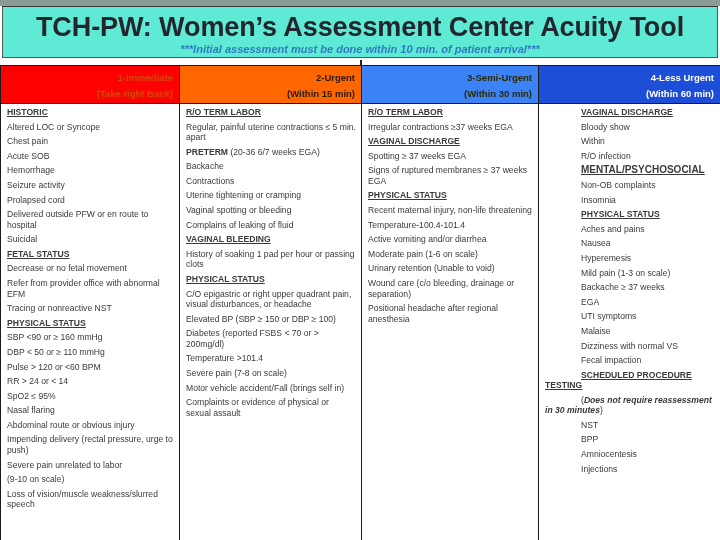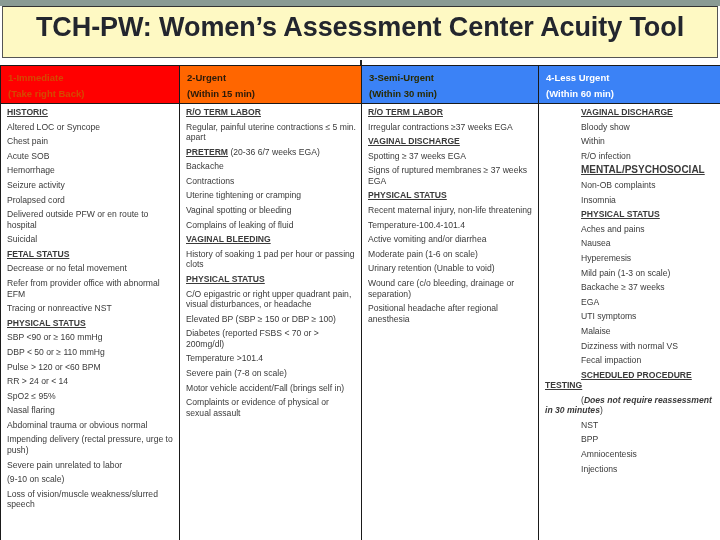--- a/index.html
+++ b/index.html
@@ -1,44 +1,45 @@
 <!DOCTYPE html>
 <html><head>
   <meta charset="utf-8">
   <style>
     * { box-sizing: border-box; margin: 0; padding: 0; }
     html, body { width: 720px; height: 540px; overflow: hidden; background: #ffffff; }
     body { font-family: "Liberation Sans", "DejaVu Sans", sans-serif; color: #333; position: relative; }
     .topbar { position: absolute; left: 0; top: 0; width: 720px; height: 6px; background: #8a9b94; }
-    .title-box { position: absolute; left: 2px; top: 6px; width: 716px; height: 52px; border: 1px solid #555; border-top: 1px solid #333; background: #fef9c3; text-align: center; }
+    .title-box { position: absolute; left: 2px; top: 6px; width: 716px; height: 52px; border: 1px solid #555; border-top: 1px solid #333; background: #5eead4; text-align: center; }
     .title { font-size: 27px; font-weight: bold; color: #23262e; line-height: 30px; margin-top: 5px; letter-spacing: -0.1px; }
     .subtitle { font-size: 11px; font-style: italic; font-weight: bold; color: #2f7bbf; line-height: 13px; margin-top: 1px; }
     .tick { position: absolute; left: 360px; top: 60px; width: 2px; height: 7px; background: #222; }
     table.acuity { position: absolute; left: 0; top: 65px; width: 720px; border-collapse: collapse; table-layout: fixed; }
     table.acuity td { border: 1.5px solid #1a1a1a; vertical-align: top; }
-    table.acuity th { border: 1.5px solid #1a1a1a; vertical-align: top; text-align: left; font-weight: bold; padding: 4px 6px 0 7px; height: 38px; font-size: 9.5px; line-height: 16px; }
+    table.acuity th { border: 1.5px solid #1a1a1a; vertical-align: top; text-align: right; font-weight: bold; padding: 4px 6px 0 7px; height: 38px; font-size: 9.5px; line-height: 16px; }
     th.c1 { background: #ff0000; color: #d44a00; }
     th.c2 { background: #ff6600; color: #2a1a0a; }
     th.c3 { background: #3b82f6; color: #2a2a00; }
-    th.c4 { background: #3b82f6; color: #ffffff; }
+    th.c4 { background: #1d4ed8; color: #ffffff; }
     td.body { height: 534px; padding: 3px 5px 0 6px; font-size: 8.6px; line-height: 10.5px; color: #3a3a3a; }
     .item { margin-bottom: 4.1px; }
     .heading { font-weight: bold; text-decoration: underline; color: #3a3a3a; margin-bottom: 4.1px; }
     .indent { padding-left: 36px; }
     .small-heading { font-size: 10px; }
-    .inline-heading { font-weight: bold; text-decoration: underline; }
+    .inline-heading { font-weight: bold; }
     .ital { font-style: italic; font-weight: bold; }
   </style>
 </head>
 <body>
 
 <div class="topbar"></div>
 
 <div class="title-box">
   <div class="title">TCH-PW: Women’s Assessment Center Acuity Tool</div>
+  <div class="subtitle">***Initial assessment must be done within 10 min. of patient arrival***</div>
 </div>
 <div class="tick"></div>
 
 <table class="acuity">
   <colgroup>
     <col style="width:179px">
       <col style="width:182px">
       <col style="width:177px">
       <col style="width:182px">
   </colgroup>
@@ -77,21 +78,21 @@
       <div class="item">Decrease or no fetal movement</div>
       <div class="item">Refer from provider office with abnormal EFM</div>
       <div class="item">Tracing or nonreactive NST</div>
       <div class="heading">PHYSICAL STATUS</div>
       <div class="item">SBP &lt;90 or ≥ 160 mmHg</div>
       <div class="item">DBP &lt; 50 or ≥ 110 mmHg</div>
       <div class="item">Pulse &gt; 120 or &lt;60 BPM</div>
       <div class="item">RR &gt; 24 or &lt; 14</div>
       <div class="item">SpO2 ≤ 95%</div>
       <div class="item">Nasal flaring</div>
-      <div class="item">Abdominal trauma or obvious normal</div>
+      <div class="item">Abdominal route or obvious injury</div>
       <div class="item">Impending delivery (rectal pressure, urge to push)</div>
       <div class="item">Severe pain unrelated to labor</div>
       <div class="item">(9-10 on scale)</div>
       <div class="item">Loss of vision/muscle weakness/slurred speech</div>
     </td>
 
     <td class="body">
       <div class="heading">R/O TERM LABOR</div>
       <div class="item">Regular, painful uterine contractions ≤ 5 min. apart</div>
       <div class="item"><span class="inline-heading">PRETERM</span><span> (20-36 6/7 weeks EGA)</span></div>

